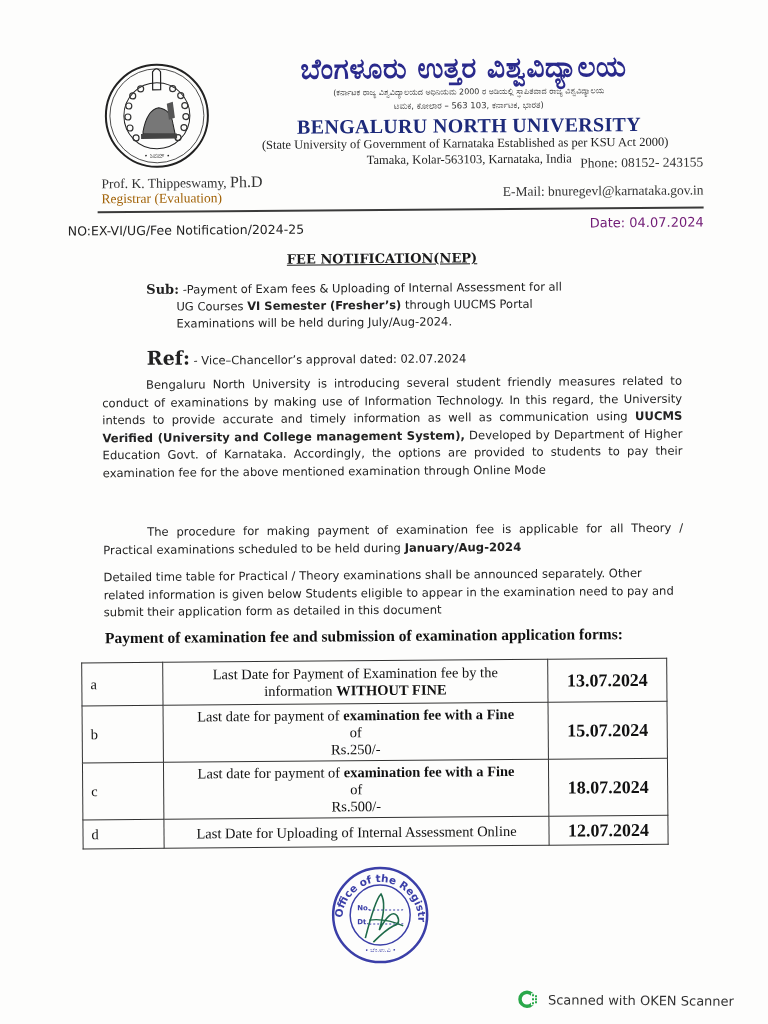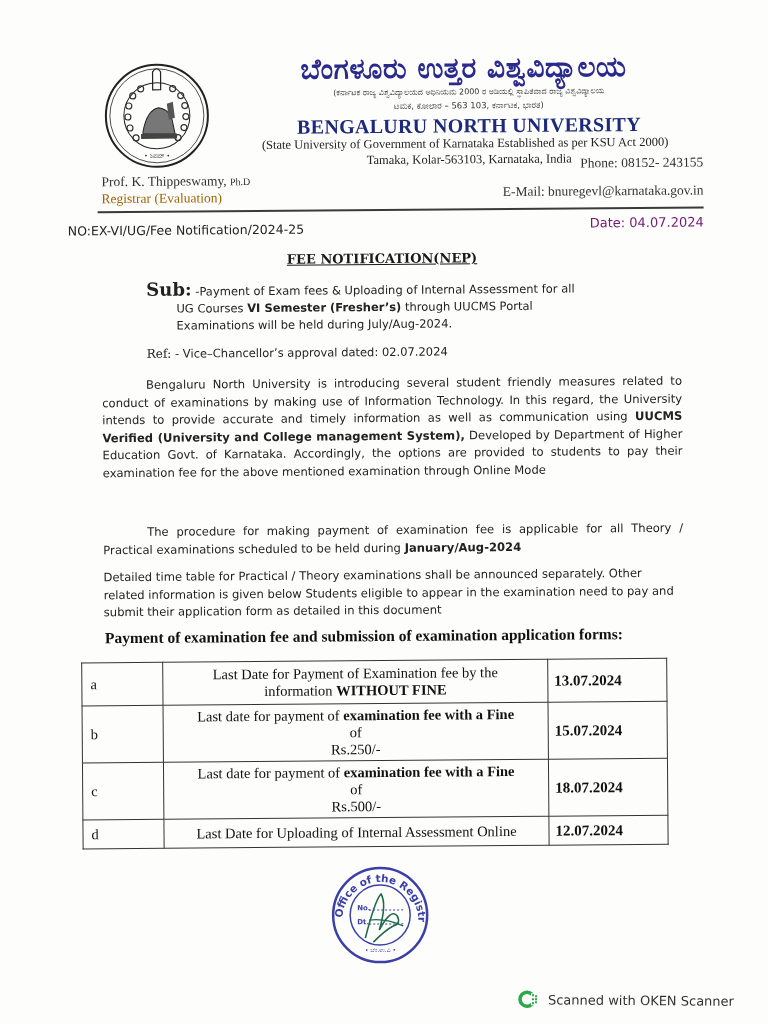--- a/index.html
+++ b/index.html
@@ -49,21 +49,21 @@
       left: 238px; top: 137px; width: 460px; text-align: center;
       font-size: 12.5px; color: #222;
     }
     .en-sub2 {
       left: 262px; top: 153px; width: 420px; text-align: center;
       font-size: 12.5px; color: #222;
     }
     .registrar-name {
       left: 104px; top: 172px; font-size: 13.5px; color: #333;
     }
-    .registrar-name .phd { font-size: 10px; margin-top: 12px; }
+    .registrar-name .phd { font-size: 16px; margin-top: 12px; }
     .registrar-role {
       left: 104px; top: 189px; font-size: 13.5px; color: #a16207;
     }
     .phone {
       right: 62px; top: 157px; font-size: 13.5px; color: #333; text-align: right;
     }
     .email {
       right: 62px; top: 185px; font-size: 13.5px; color: #333; text-align: right;
     }
     .rule {
@@ -82,27 +82,27 @@
     .notice-title {
       left: 0; width: 768px; top: 251px; text-align: center;
       font-family: "DejaVu Serif", serif; font-size: 13px; font-weight: bold;
       text-decoration: underline;
     }
     .sub-block {
       left: 148px; top: 279px; width: 480px;
       font-family: "DejaVu Sans", sans-serif; font-size: 11.5px; line-height: 17px;
       color: #222;
     }
-    .sub-block .lbl { font-family: "DejaVu Serif", serif; font-weight: bold; font-size: 18px; }
+    .sub-block .lbl { font-family: "DejaVu Serif", serif; font-weight: bold; font-size: 13px; }
     .sub-block .indent { padding-left: 30px; display: block; }
     .ref-block {
       left: 148px; top: 345px; width: 480px;
       font-family: "DejaVu Sans", sans-serif; font-size: 11.5px; color: #222;
     }
-    .ref-block .lbl { font-family: "DejaVu Serif", serif; font-weight: normal; font-size: 12px; text-align: right; }
+    .ref-block .lbl { font-family: "DejaVu Serif", serif; font-weight: bold; font-size: 19px; text-align: right; }
 
     .para {
       left: 103px; width: 580px;
       font-family: "DejaVu Sans", sans-serif; font-size: 11.6px; line-height: 17.6px;
       color: #222; text-align: justify;
     }
     .para .first { display: inline-block; width: 44px; }
     .para b { font-weight: bold; }
     .para1 { top: 375px; }
     .para2 { top: 522px; }
@@ -120,21 +120,21 @@
       border-collapse: collapse;
       font-family: "Liberation Serif", serif; font-size: 14.5px; color: #111;
     }
     .fee-table td {
       border: 1px solid #333;
       padding: 2px 6px;
       vertical-align: middle;
     }
     .fee-table td.key { width: 66px; text-align: left; padding-left: 8px; }
     .fee-table td.desc { width: 372px; text-align: center; line-height: 17px; }
-    .fee-table td.val { text-align: left; font-weight: bold; font-size: 15px; }
+    .fee-table td.val { text-align: center; font-weight: bold; font-size: 18px; }
     .fee-table tr.r1 td { height: 38px; }
     .fee-table tr.r2 td { height: 52px; }
     .fee-table tr.r3 td { height: 52px; }
     .fee-table tr.r4 td { height: 24px; }
 
     
     .seal {
       left: 322px; top: 860px; width: 110px; height: 110px;
     }
 

